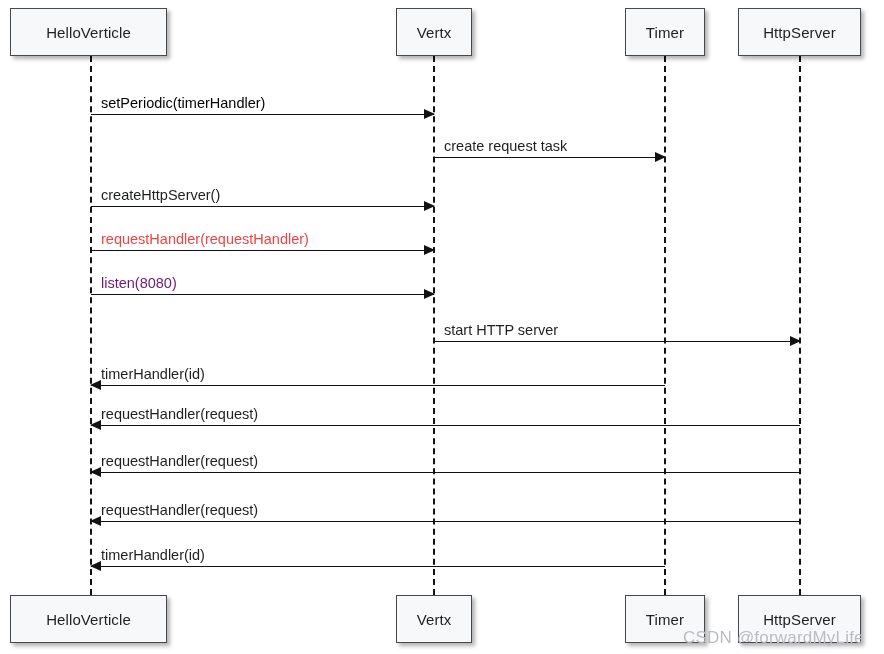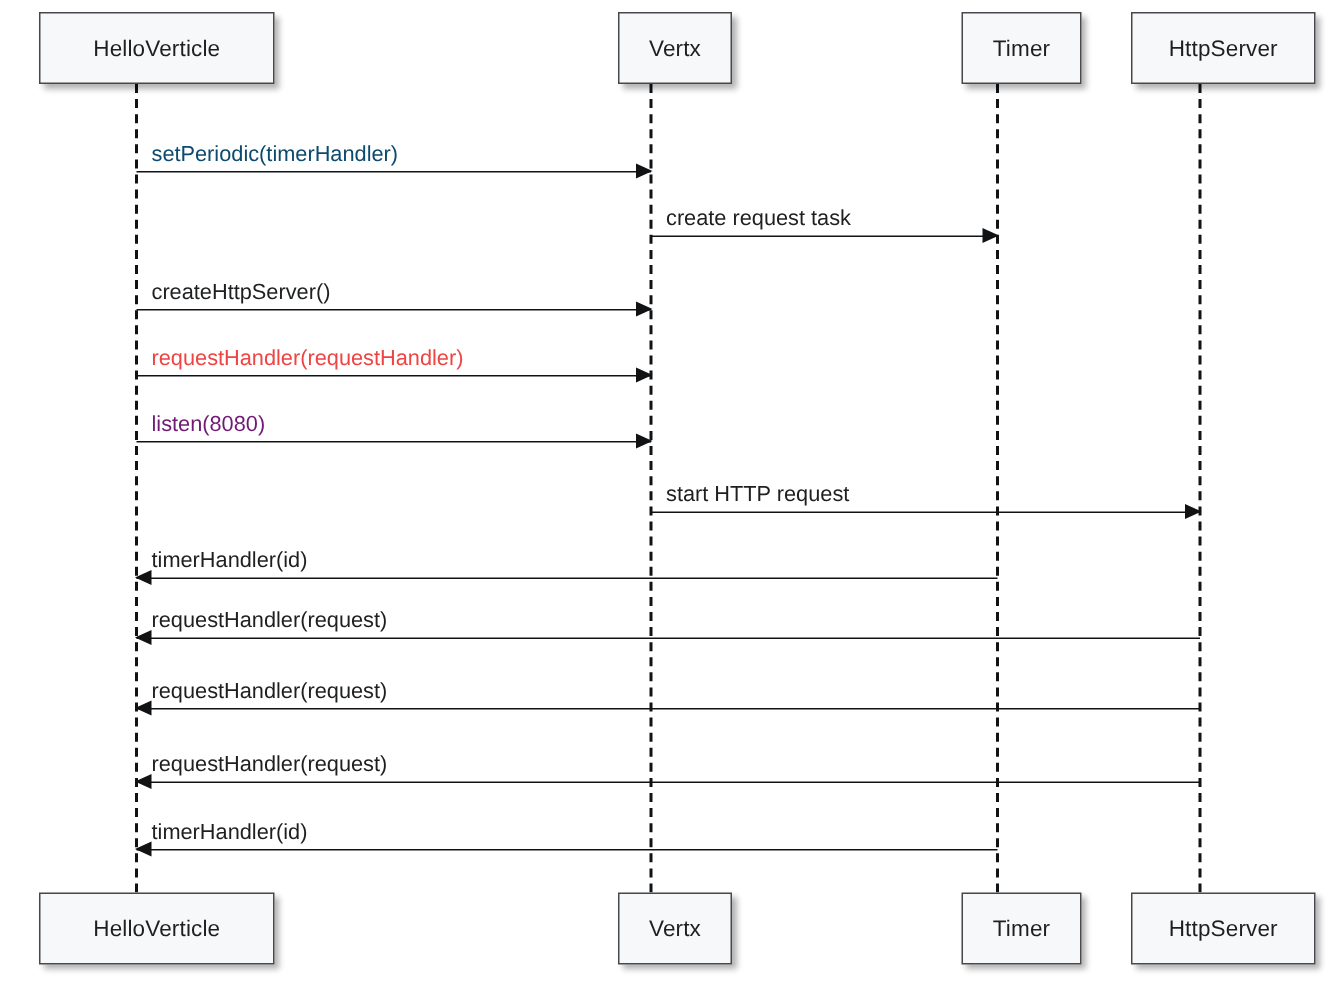--- a/index.html
+++ b/index.html
@@ -24,21 +24,20 @@
     background: #f7f8fa;
     border: 1.6px solid #46484b;
     box-shadow: 3px 3px 4px rgba(0,0,0,0.30);
     display: flex;
     align-items: center;
     justify-content: center;
     color: #1d1f21;
     font-size: 15px;
     letter-spacing: 0.1px;
     white-space: nowrap;
-    margin-left: 16px;
   }
   
   .lifeline {
     position: absolute;
     width: 0;
     border-left: 2px dashed #111316;
   }
   
   .message {
     position: absolute;
@@ -98,21 +97,21 @@
     <div class="participant-box" style="left: 10px; top: 595px; width: 157px; height: 48px; background: rgb(247, 248, 250); border-color: rgb(70, 72, 75); color: rgb(29, 31, 33);">HelloVerticle</div>
     <div class="participant-box" style="left: 396px; top: 8px; width: 76px; height: 48px; background: rgb(247, 248, 250); border-color: rgb(70, 72, 75); color: rgb(29, 31, 33);">Vertx</div>
     <div class="participant-box" style="left: 396px; top: 595px; width: 76px; height: 48px; background: rgb(247, 248, 250); border-color: rgb(70, 72, 75); color: rgb(29, 31, 33);">Vertx</div>
     <div class="participant-box" style="left: 625px; top: 8px; width: 80px; height: 48px; background: rgb(247, 248, 250); border-color: rgb(70, 72, 75); color: rgb(29, 31, 33);">Timer</div>
     <div class="participant-box" style="left: 625px; top: 595px; width: 80px; height: 48px; background: rgb(247, 248, 250); border-color: rgb(70, 72, 75); color: rgb(29, 31, 33);">Timer</div>
     <div class="participant-box" style="left: 738px; top: 8px; width: 123px; height: 48px; background: rgb(247, 248, 250); border-color: rgb(70, 72, 75); color: rgb(29, 31, 33);">HttpServer</div>
     <div class="participant-box" style="left: 738px; top: 595px; width: 123px; height: 48px; background: rgb(247, 248, 250); border-color: rgb(70, 72, 75); color: rgb(29, 31, 33);">HttpServer</div>
     <div class="message dir-right" style="left: 91px; top: 114px; width: 343px;">
       <div class="msg-line" style="border-top-color: rgb(16, 18, 20);"></div>
       <div class="msg-head" style="border-left-color: rgb(16, 18, 20);"></div>
-      <div class="msg-label" style="color: #0c4a6e;">setPeriodic(timerHandler)</div>
+      <div class="msg-label" style="color: #000000;">setPeriodic(timerHandler)</div>
     </div>
     <div class="message dir-right" style="left: 434px; top: 157px; width: 231px;">
       <div class="msg-line" style="border-top-color: rgb(16, 18, 20);"></div>
       <div class="msg-head" style="border-left-color: rgb(16, 18, 20);"></div>
       <div class="msg-label" style="color: rgb(29, 31, 33);">create request task</div>
     </div>
     <div class="message dir-right" style="left: 91px; top: 206px; width: 343px;">
       <div class="msg-line" style="border-top-color: rgb(16, 18, 20);"></div>
       <div class="msg-head" style="border-left-color: rgb(16, 18, 20);"></div>
       <div class="msg-label" style="color: rgb(29, 31, 33);">createHttpServer()</div>
@@ -123,21 +122,21 @@
       <div class="msg-label" style="color: #ef4444;">requestHandler(requestHandler)</div>
     </div>
     <div class="message dir-right" style="left: 91px; top: 294px; width: 343px;">
       <div class="msg-line" style="border-top-color: rgb(16, 18, 20);"></div>
       <div class="msg-head" style="border-left-color: rgb(16, 18, 20);"></div>
       <div class="msg-label" style="color: #701a75;">listen(8080)</div>
     </div>
     <div class="message dir-right" style="left: 434px; top: 341px; width: 366px;">
       <div class="msg-line" style="border-top-color: rgb(16, 18, 20);"></div>
       <div class="msg-head" style="border-left-color: rgb(16, 18, 20);"></div>
-      <div class="msg-label" style="color: rgb(29, 31, 33);">start HTTP request</div>
+      <div class="msg-label" style="color: rgb(29, 31, 33);">start HTTP server</div>
     </div>
     <div class="message dir-left" style="left: 91px; top: 385px; width: 574px;">
       <div class="msg-line" style="border-top-color: rgb(16, 18, 20);"></div>
       <div class="msg-head" style="border-right-color: rgb(16, 18, 20);"></div>
       <div class="msg-label" style="color: rgb(29, 31, 33);">timerHandler(id)</div>
     </div>
     <div class="message dir-left" style="left: 91px; top: 425px; width: 709px;">
       <div class="msg-line" style="border-top-color: rgb(16, 18, 20);"></div>
       <div class="msg-head" style="border-right-color: rgb(16, 18, 20);"></div>
       <div class="msg-label" style="color: rgb(29, 31, 33);">requestHandler(request)</div>
@@ -150,13 +149,14 @@
     <div class="message dir-left" style="left: 91px; top: 521px; width: 709px;">
       <div class="msg-line" style="border-top-color: rgb(16, 18, 20);"></div>
       <div class="msg-head" style="border-right-color: rgb(16, 18, 20);"></div>
       <div class="msg-label" style="color: rgb(29, 31, 33);">requestHandler(request)</div>
     </div>
     <div class="message dir-left" style="left: 91px; top: 566px; width: 574px;">
       <div class="msg-line" style="border-top-color: rgb(16, 18, 20);"></div>
       <div class="msg-head" style="border-right-color: rgb(16, 18, 20);"></div>
       <div class="msg-label" style="color: rgb(29, 31, 33);">timerHandler(id)</div>
     </div>
+    <div id="watermark" style="left: 683px; top: 628px; color: rgb(185, 188, 192);">CSDN @forwardMyLife</div>
   </div>
 
 </body></html>

